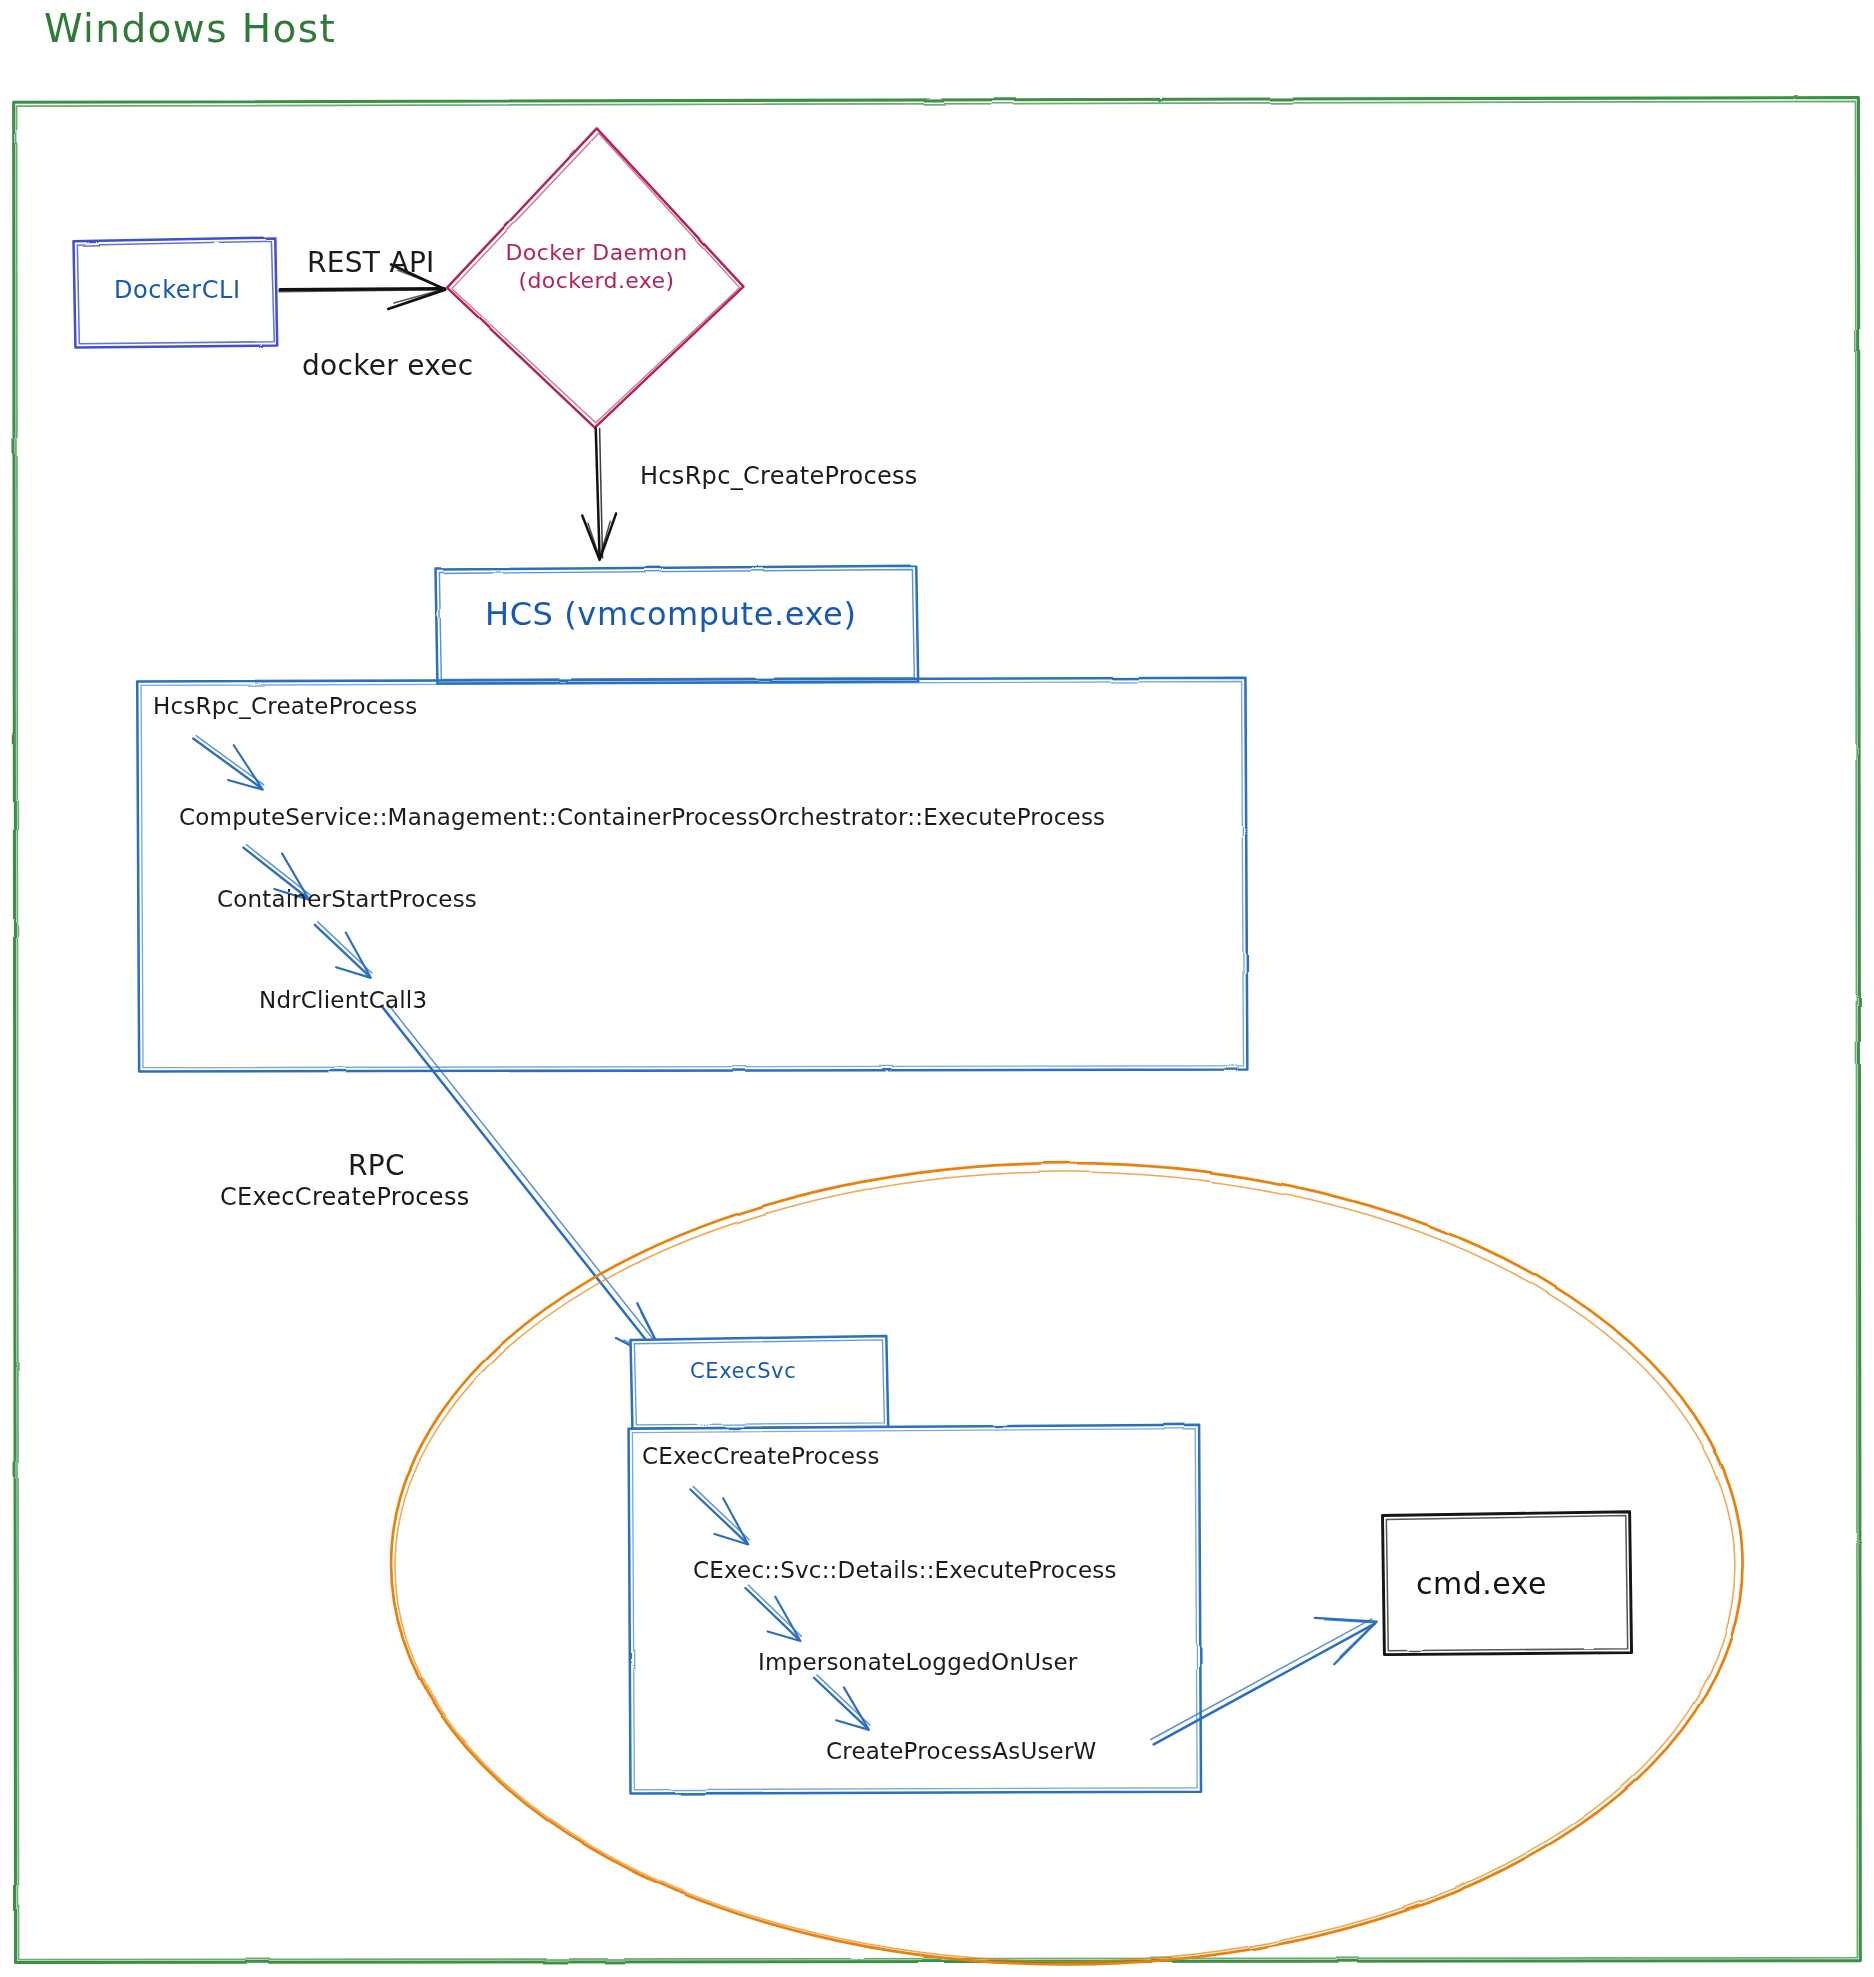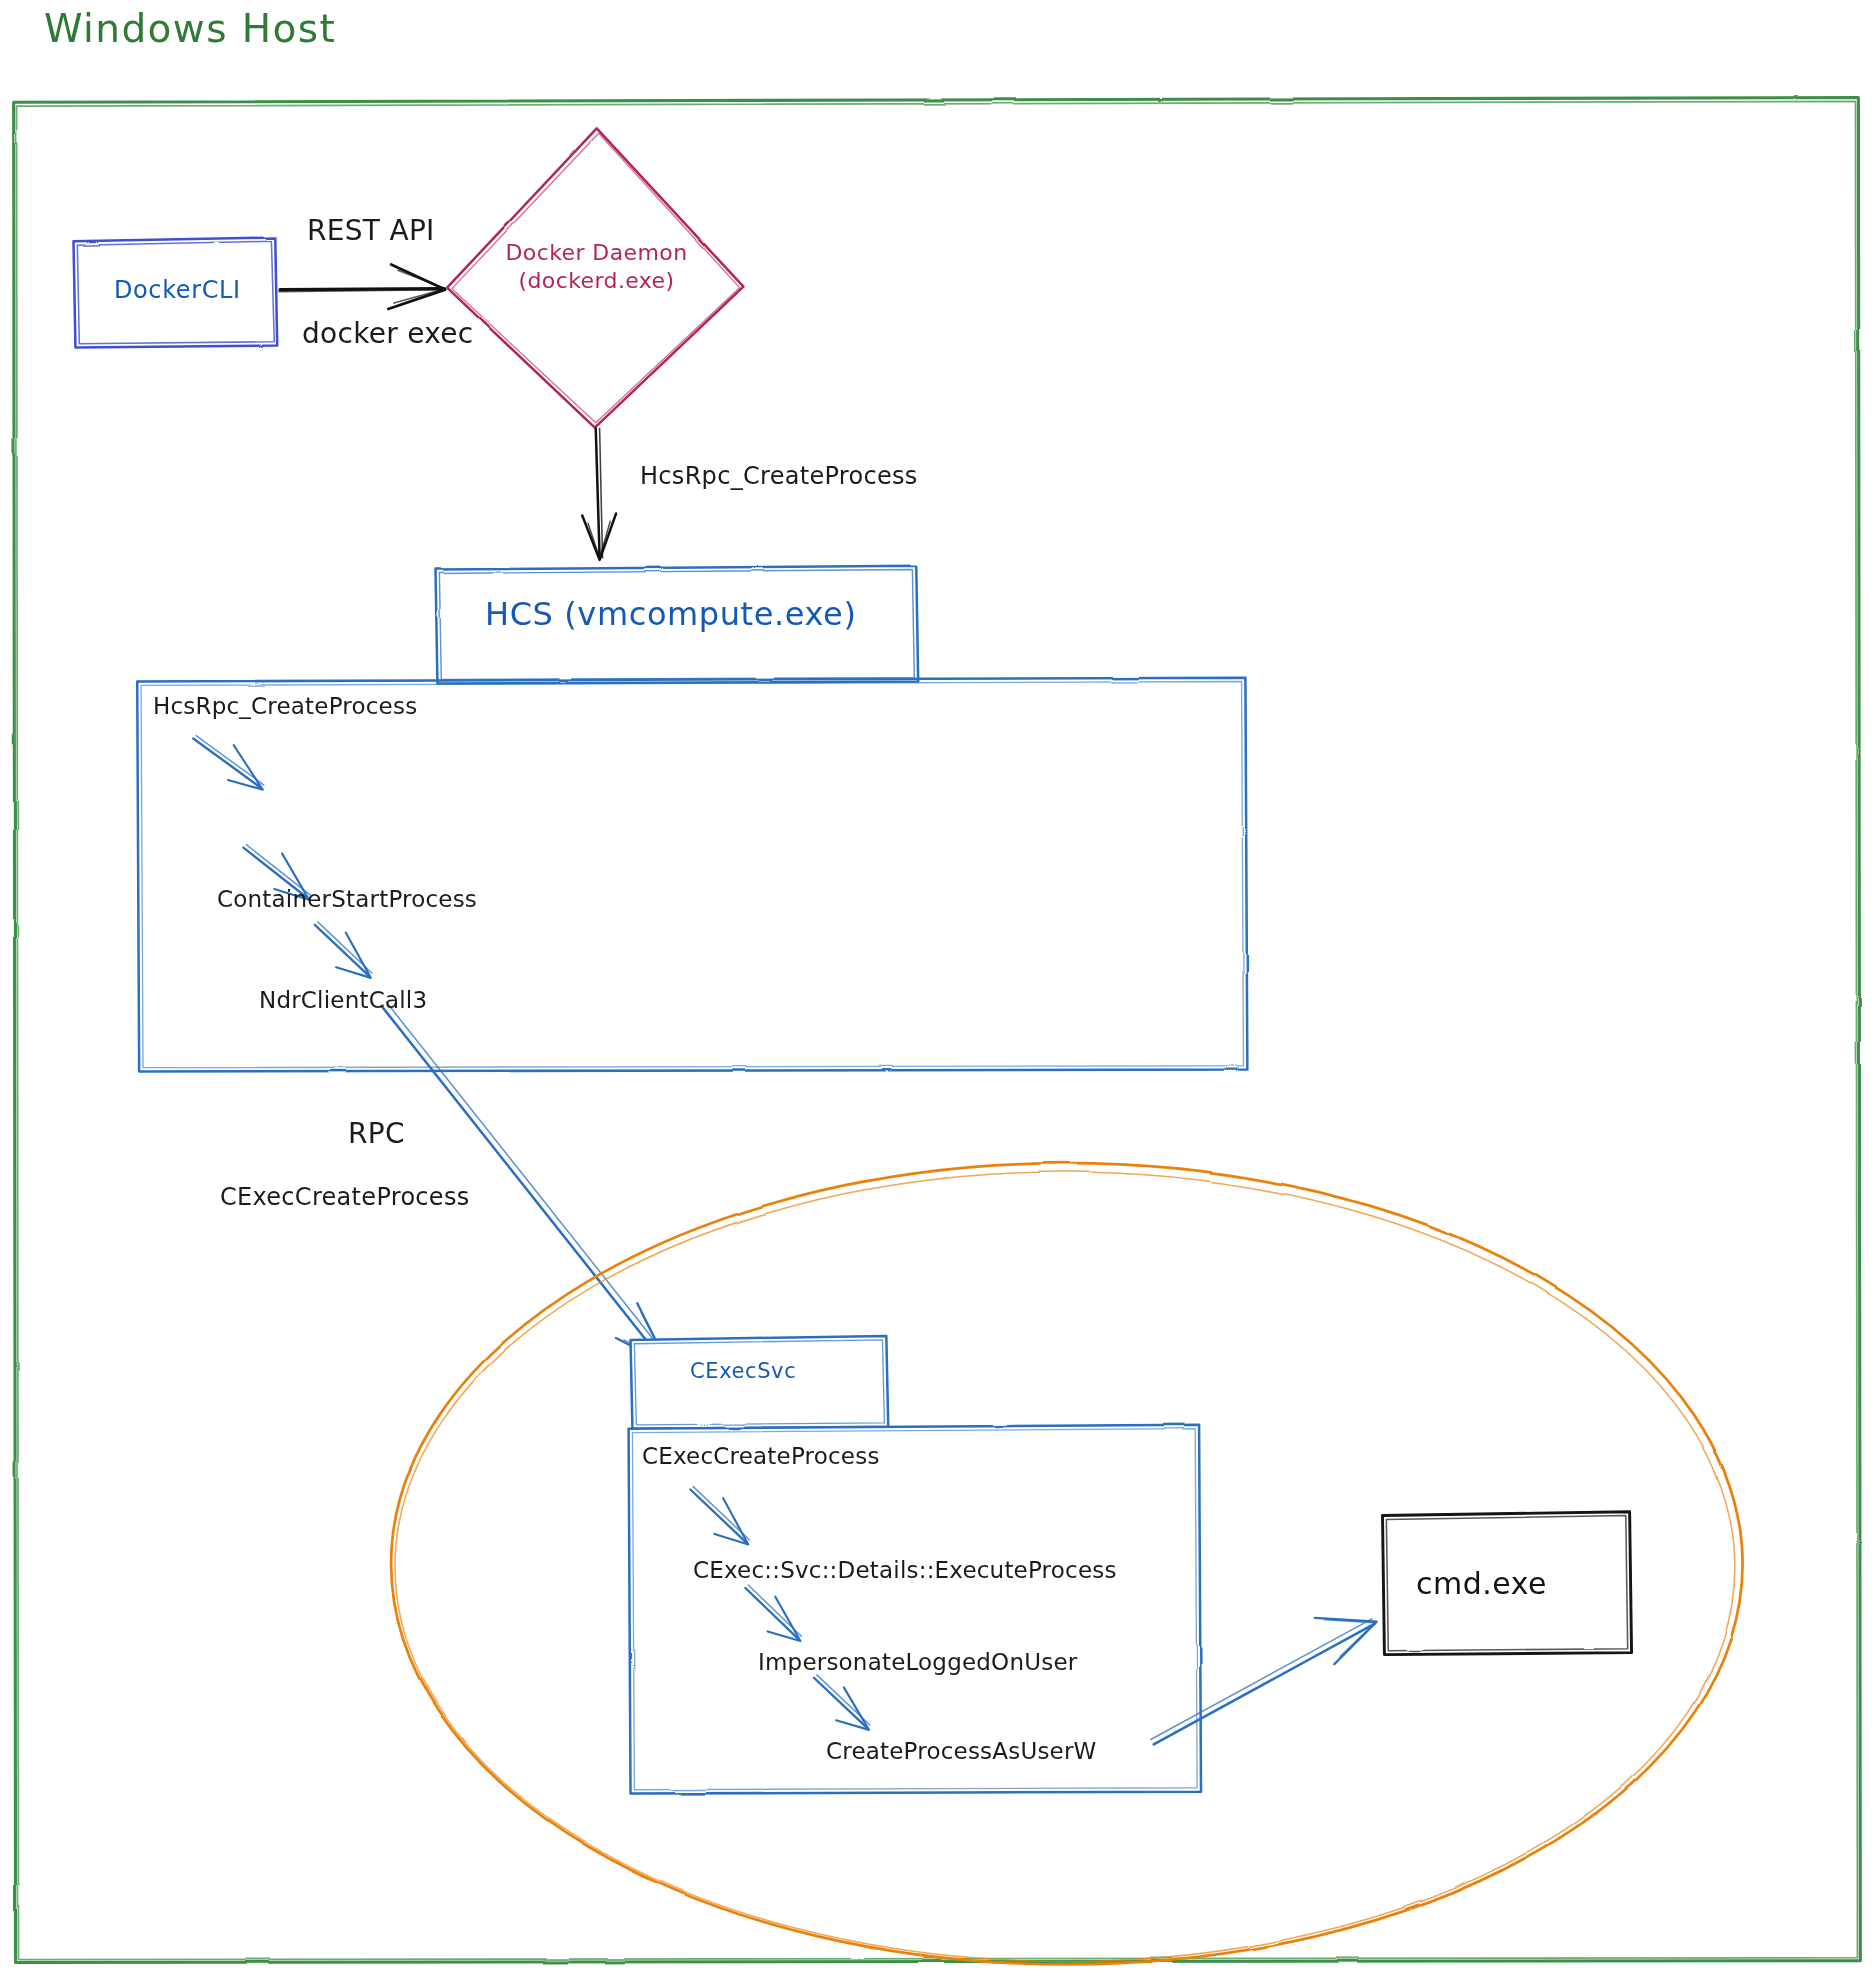--- a/index.html
+++ b/index.html
@@ -62,20 +62,21 @@
     letter-spacing: 0.4px;
   }
   
   .edge-label {
     color: #1b1b1b;
     font-size: 24px;
     letter-spacing: 0.3px;
   }
   .edge-label.bigger {
     font-size: 28px;
+    margin-top: 32px;
   }
   .stack-label {
     color: #1b1b1b;
     font-size: 23px;
     letter-spacing: 0.2px;
   }
   .node-label-black {
     color: #131313;
     font-size: 30px;
     letter-spacing: 0.5px;
@@ -212,20 +213,21 @@
 
   <div class="lbl edge-label bigger" style="left:307px; top:214px;">REST API</div>
 
   <div class="lbl edge-label bigger" style="left:302px; top:317px;">docker exec</div>
 
   <div class="lbl edge-label" style="left:640px; top:462px;">HcsRpc_CreateProcess</div>
 
   <div class="lbl node-label-blue big" style="left:485px; top:595px;">HCS (vmcompute.exe)</div>
 
   <div class="lbl stack-label" style="left:153px; top:693px;">HcsRpc_CreateProcess</div>
+  <div class="lbl stack-label" style="left:179px; top:804px;">ComputeService::Management::ContainerProcessOrchestrator::ExecuteProcess</div>
   <div class="lbl stack-label" style="left:217px; top:886px;">ContainerStartProcess</div>
   <div class="lbl stack-label" style="left:259px; top:987px;">NdrClientCall3</div>
 
   <div class="lbl edge-label bigger" style="left:348px; top:1117px;">RPC</div>
 
   <div class="lbl edge-label" style="left:220px; top:1183px;">CExecCreateProcess</div>
 
 
   <div class="lbl node-label-blue" style="left:690px; top:1359px;">CExecSvc</div>
 

